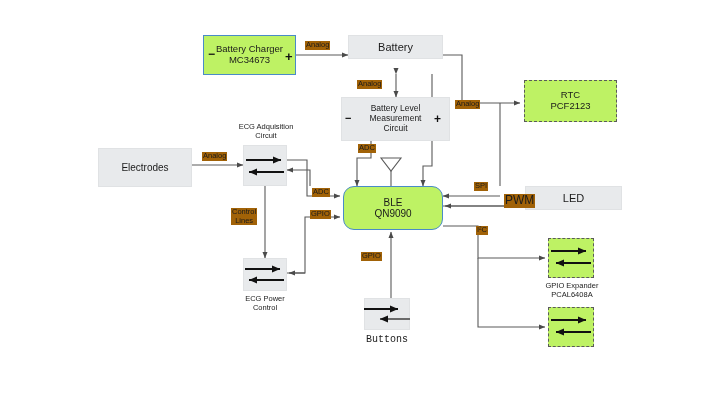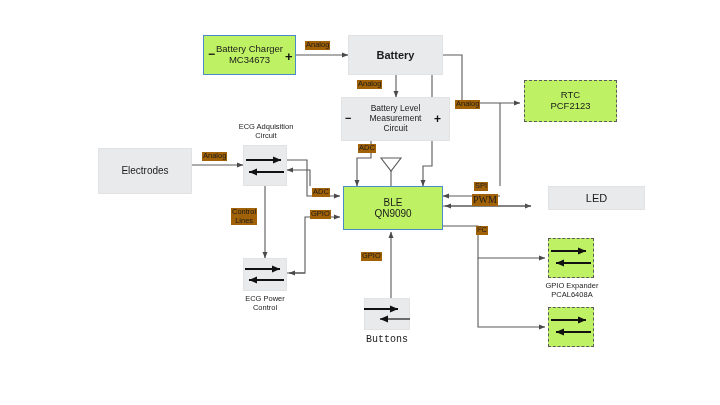--- a/index.html
+++ b/index.html
@@ -75,58 +75,58 @@
 
   <div class="node blue" style="left:203px;top:35px;width:93px;height:40px;font-size:9.5px;">
     <div>
       <div>Battery Charger</div>
       <div>MC34673</div>
     </div>
   </div>
   <div class="sign" style="left:208px;top:47px;font-size:12px;">−</div>
   <div class="sign" style="left:285px;top:49px;font-size:13px;">+</div>
 
-  <div class="node gray" style="left:348px;top:35px;width:95px;height:40px;font-size:11px;font-weight:bold;">
+  <div class="node gray" style="left:348px;top:35px;width:95px;height:24px;font-size:11px;">
     <span>Battery</span>
   </div>
 
   <div class="node gray" style="left:341px;top:97px;width:109px;height:44px;font-size:8.5px;">
     <div>
       <div>Battery Level</div>
       <div>Measurement</div>
       <div>Circuit</div>
     </div>
   </div>
   <div class="sign" style="left:345px;top:112px;font-size:11px;">−</div>
   <div class="sign" style="left:434px;top:112px;font-size:12px;">+</div>
 
   <div class="node blue dashed" style="left:524px;top:80px;width:93px;height:42px;font-size:9.5px;align-items:center;">
     <div>
       <div>RTC</div>
       <div>PCF2123</div>
     </div>
   </div>
 
-  <div class="node blue" style="left:343px;top:186px;width:100px;height:44px;font-size:10px;">
+  <div class="node blue" style="left:343px;top:186px;width:100px;height:44px;font-size:10px;border-radius:11px;">
     <div>
       <div>BLE</div>
       <div>QN9090</div>
     </div>
   </div>
 
   <svg style="position:absolute;left:379px;top:156px;width:24px;height:30px;">
     <path d="M2,2 L22,2 L12,15 z" fill="none" stroke="#5a5a5a" stroke-width="1.1"></path>
     <line x1="12" y1="15" x2="12" y2="30" stroke="#5a5a5a" stroke-width="1.1"></line>
   </svg>
 
-  <div class="node gray" style="left:548px;top:186px;width:97px;height:24px;font-size:11px;">
+  <div class="node gray" style="left:525px;top:186px;width:97px;height:24px;font-size:11px;">
     <span>LED</span>
   </div>
 
-  <div class="node gray" style="left:98px;top:148px;width:94px;height:46px;font-size:10px;">
+  <div class="node gray" style="left:98px;top:148px;width:94px;height:39px;font-size:10px;">
     <span>Electrodes</span>
   </div>
 
   <div class="node gray" style="left:243px;top:145px;width:44px;height:41px;"></div>
   <svg style="position:absolute;left:243px;top:145px;width:44px;height:41px;">
     <line x1="3" y1="15" x2="38" y2="15" stroke="#111" stroke-width="1.8" marker-end="url(#ahb)"></line>
     <line x1="41" y1="27" x2="6" y2="27" stroke="#111" stroke-width="1.8" marker-end="url(#ahb)"></line>
   </svg>
   <div class="cap" style="left:220px;top:122px;width:92px;font-size:7.5px;">
     <div>ECG Adquisition</div>
@@ -184,17 +184,17 @@
   </div>
 
   <div class="edge-lbl" style="left:312px;top:188px;font-size:7.5px;">ADC</div>
 
   <div class="edge-lbl" style="left:310px;top:210px;font-size:7.5px;">GPIO</div>
 
   <div class="edge-lbl" style="left:361px;top:252px;font-size:7.5px;">GPIO</div>
 
   <div class="edge-lbl" style="left:474px;top:182px;font-size:7.5px;">SPI</div>
 
-  <div class="edge-lbl" style="left:472px;top:194px;font-size:10px;font-family:Liberation Serif, serif;">PWM</div>
+  <div class="edge-lbl" style="left:504px;top:194px;font-size:12px;">PWM</div>
 
   <div class="edge-lbl" style="left:476px;top:226px;font-size:7.5px;">I²C</div>
 
 </div>
 
 </body></html>

